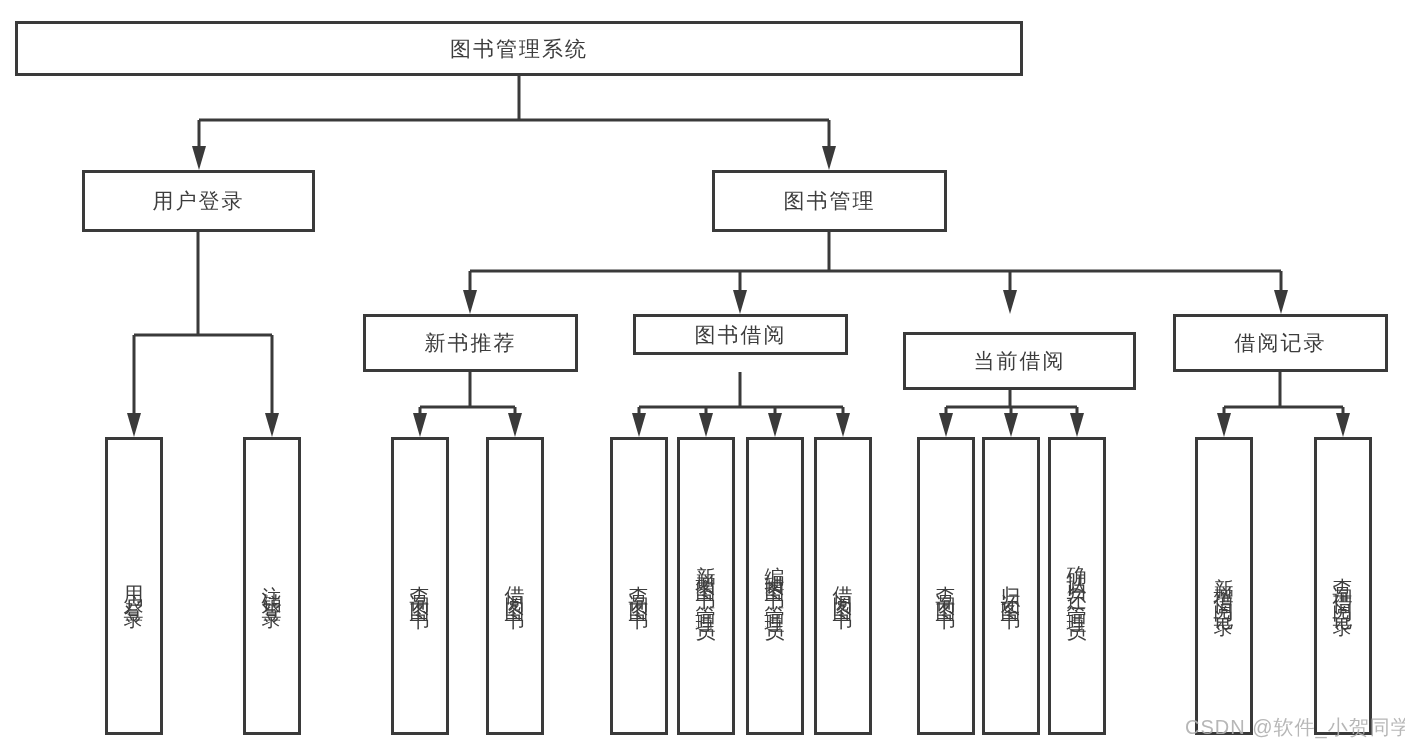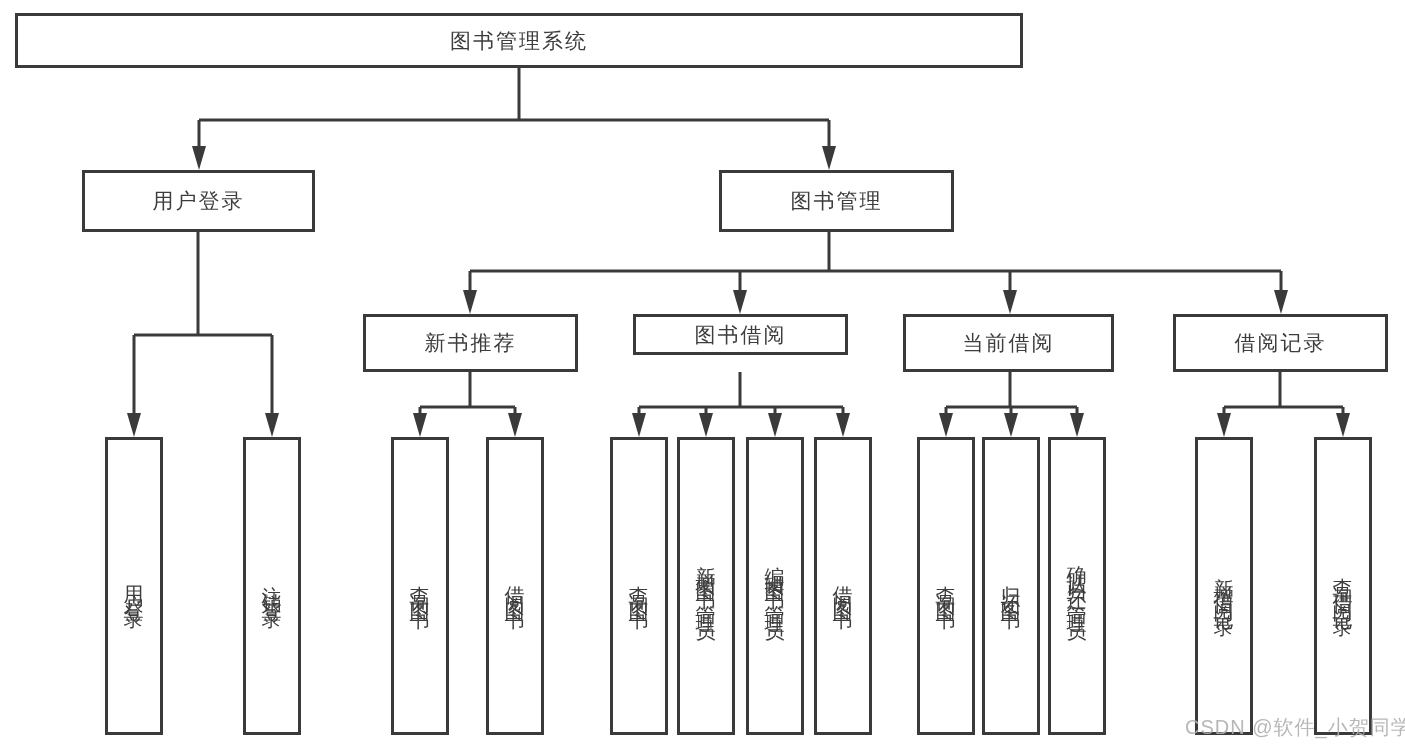--- a/index.html
+++ b/index.html
@@ -91,38 +91,38 @@
     <path class="connector" d="M1010 372 V407 M946 407 H1077 M946 407 V415 M1011 407 V415 M1077 407 V415"></path>
     <polygon class="arrowhead" points="939,413 953,413 946,437"></polygon>
     <polygon class="arrowhead" points="1004,413 1018,413 1011,437"></polygon>
     <polygon class="arrowhead" points="1070,413 1084,413 1077,437"></polygon>
 
     <path class="connector" d="M1280 372 V407 M1224 407 H1343 M1224 407 V415 M1343 407 V415"></path>
     <polygon class="arrowhead" points="1217,413 1231,413 1224,437"></polygon>
     <polygon class="arrowhead" points="1336,413 1350,413 1343,437"></polygon>
   </svg>
 
-  <div class="node h" style="left:15px;top:13px;width:1008px;height:55px;">
+  <div class="node h" style="left:15px;top:21px;width:1008px;height:55px;">
     <span>图书管理系统</span>
   </div>
 
   <div class="node h" style="left:82px;top:170px;width:233px;height:62px;">
     <span>用户登录</span>
   </div>
-  <div class="node h" style="left:712px;top:170px;width:235px;height:62px;margin-left:7px;">
+  <div class="node h" style="left:712px;top:170px;width:235px;height:62px;">
     <span>图书管理</span>
   </div>
 
   <div class="node h" style="left:363px;top:314px;width:215px;height:58px;">
     <span>新书推荐</span>
   </div>
   <div class="node h" style="left:633px;top:314px;width:215px;height:41px;">
     <span>图书借阅</span>
   </div>
-  <div class="node h" style="left:903px;top:314px;width:211px;height:58px;">
+  <div class="node h" style="left:903px;top:332px;width:233px;height:58px;">
     <span>当前借阅</span>
   </div>
   <div class="node h" style="left:1173px;top:314px;width:215px;height:58px;">
     <span>借阅记录</span>
   </div>
 
   <div class="node leaf" style="left:105px;">
     <span class="vtext">用户登录</span>
   </div>
   <div class="node leaf" style="left:243px;">

